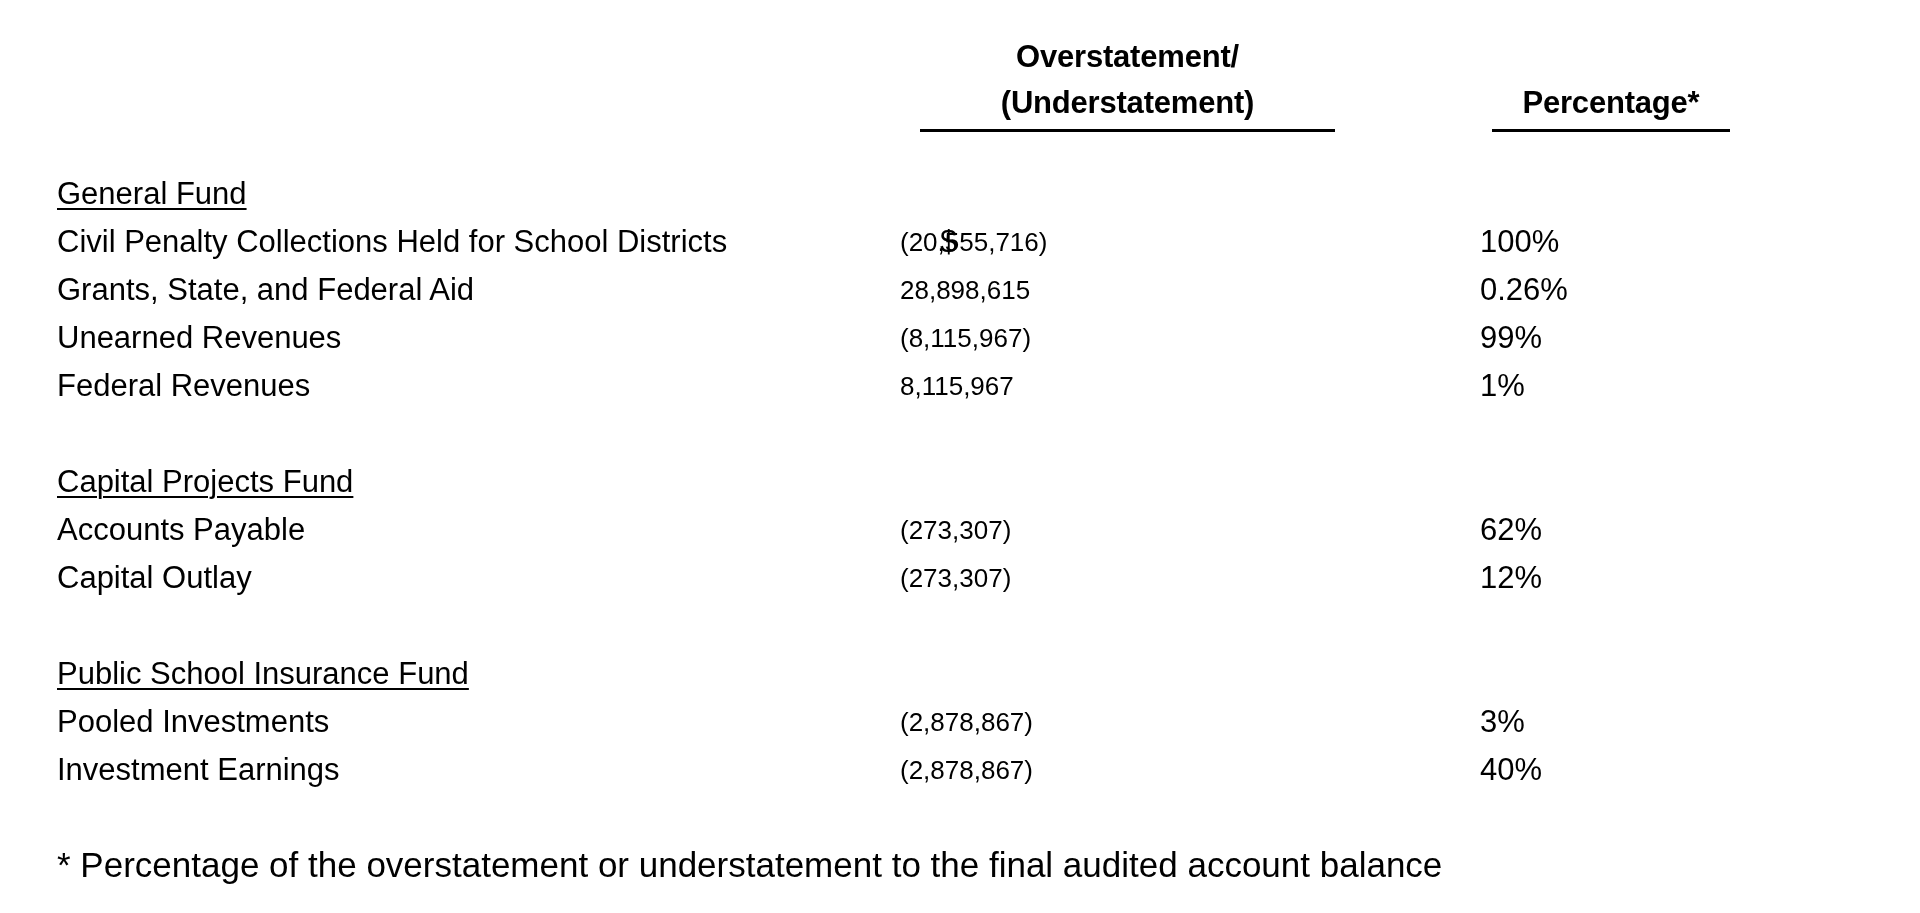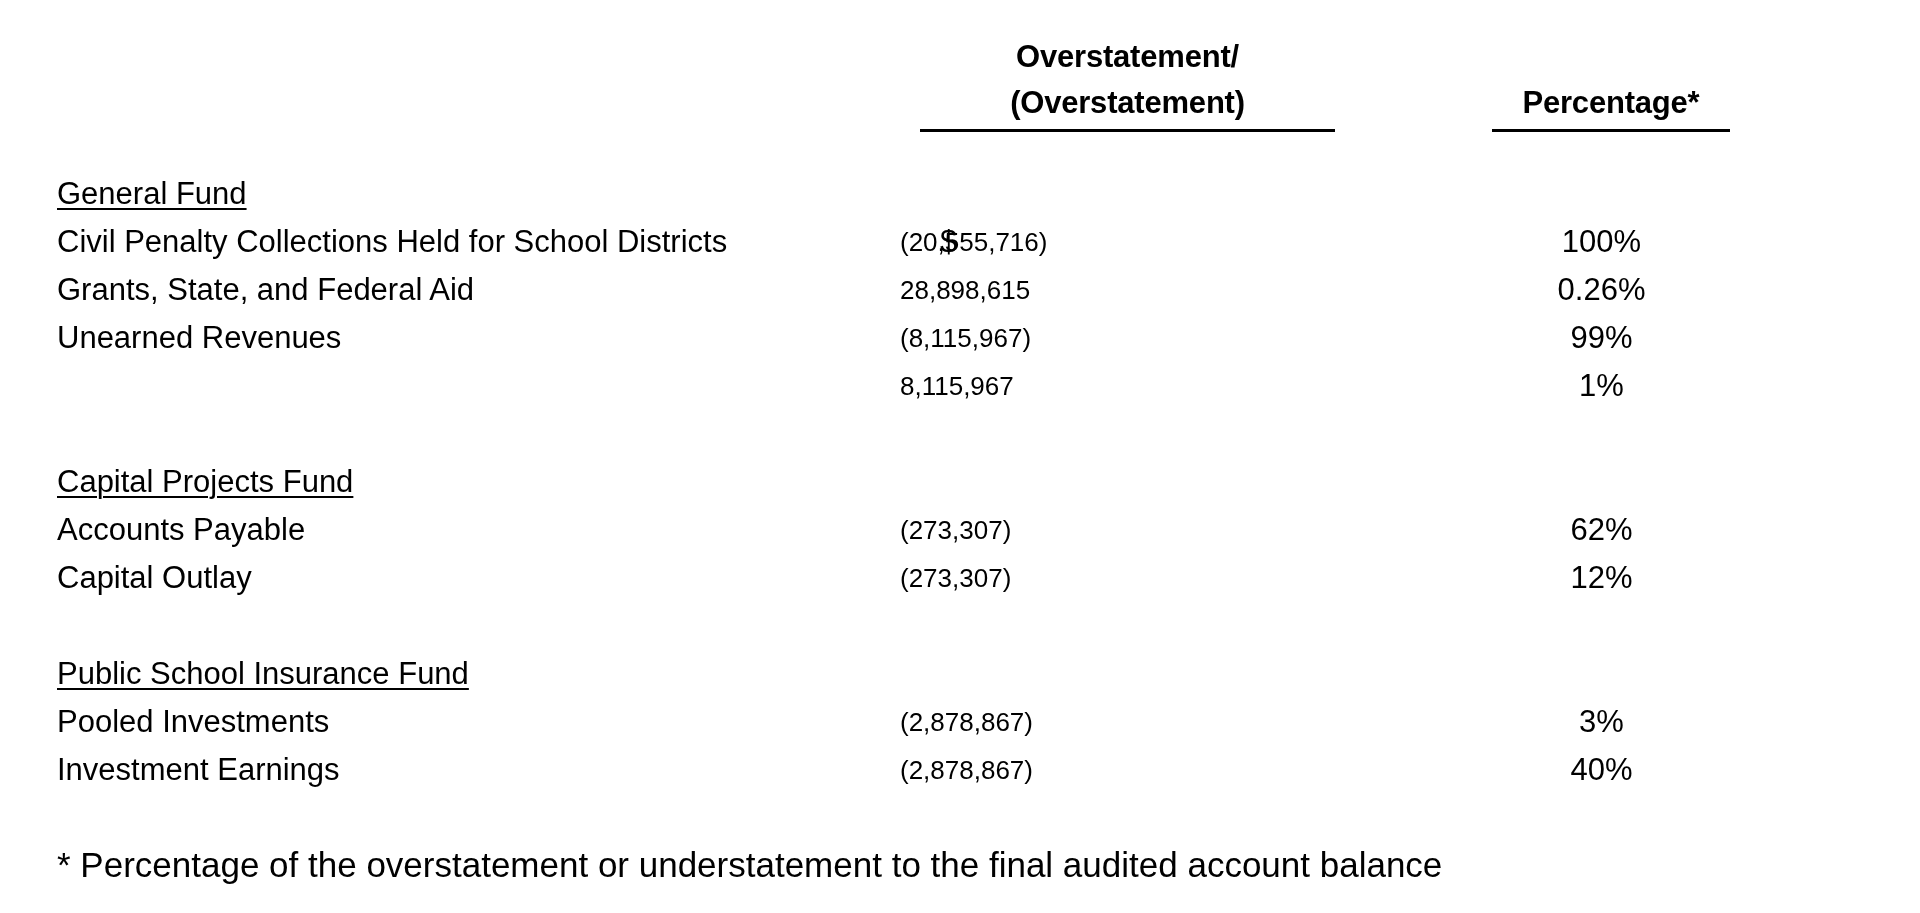--- a/index.html
+++ b/index.html
@@ -116,21 +116,21 @@
   .cell-amount.plain {
     padding-right: 12px;
     width: 388px;
   }
 
   .cell-pct {
     position: absolute;
     left: 1480px;
     top: 0;
     width: 243px;
-    text-align: center;
+    text-align: left;
     font-size: 31px;
     line-height: 48px;
     white-space: nowrap;
   }
 
   
   .footnote {
     position: absolute;
     left: 57px;
     top: 848px;
@@ -140,21 +140,21 @@
   }
 </style>
 </head>
 <body>
 
 <div class="sheet">
 
   <div class="header-band">
     <div class="col-head" id="head-amount">
       <span class="head-line1">Overstatement/</span>
-      <span class="head-line2">(Overstatement)</span>
+      <span class="head-line2">(Understatement)</span>
       <span class="rule"></span>
     </div>
     <div class="col-head" id="head-pct">
       <span class="head-line2">Percentage*</span>
       <span class="rule"></span>
     </div>
   </div>
 
   <div class="body-rows" id="body-rows">
       <div class="row">
@@ -170,20 +170,21 @@
         <div class="cell-label">Grants, State, and Federal Aid</div>
         <div class="cell-amount plain">28,898,615</div>
         <div class="cell-pct">0.26%</div>
       </div>
       <div class="row">
         <div class="cell-label">Unearned Revenues</div>
         <div class="cell-amount">(8,115,967)</div>
         <div class="cell-pct">99%</div>
       </div>
       <div class="row">
+        <div class="cell-label">Federal Revenues</div>
         <div class="cell-amount plain">8,115,967</div>
         <div class="cell-pct">1%</div>
       </div>
       <div class="row spacer"></div>
       <div class="row">
         <div class="cell-label section">Capital Projects Fund</div>
       </div>
       <div class="row">
         <div class="cell-label">Accounts Payable</div>
         <div class="cell-amount">(273,307)</div>

